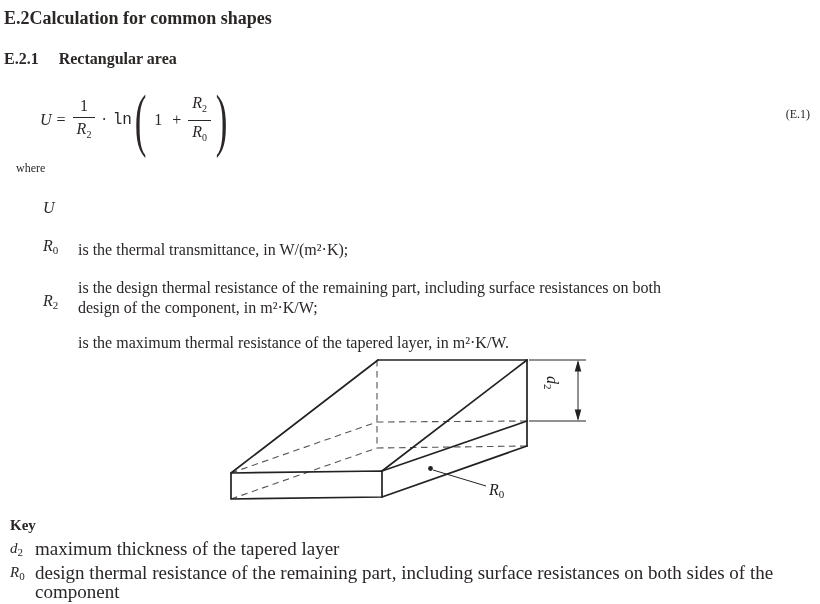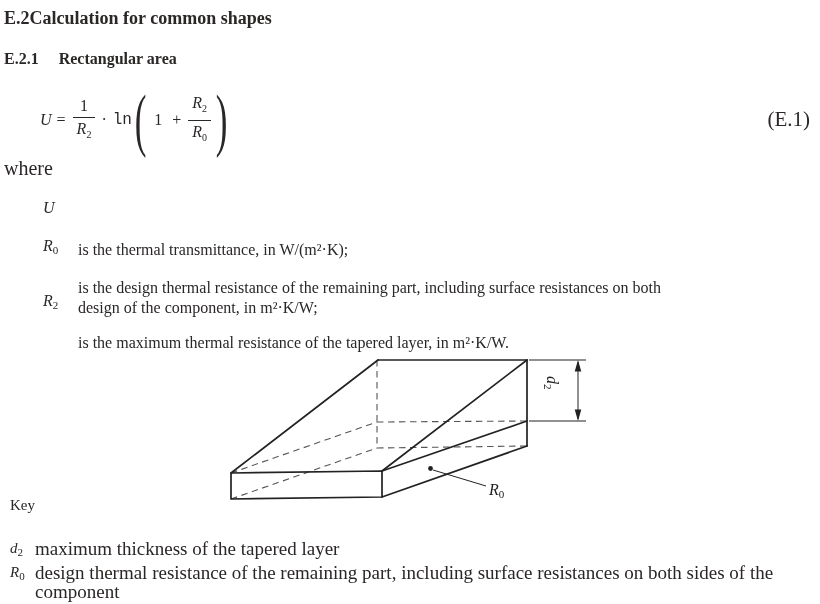--- a/index.html
+++ b/index.html
@@ -33,37 +33,37 @@
   .frac .den { padding: 1px 4px 0 4px; border-top: 1.3px solid #2a2726; }
   .fsub { font-size: 10px; font-style: normal; vertical-align: -4px; }
   .bigparen {
     display: inline-block;
     font-size: 70px; line-height: 58px; font-weight: 400;
     transform: scaleX(0.5);
     margin: 0 -3px;
     color: #2a2726;
   }
   .func { padding-left: 2px; font-family: Liberation Mono, monospace; }
-  .eq-number { top: 107px; right: 10px; font-size: 21px; }
+  .eq-number { top: 107px; right: 10px; font-size: 12px; }
 
   
-  .where { top: 158px; left: 4px; font-size: 20px; line-height: 20px; }
+  .where { top: 158px; left: 16px; font-size: 12px; line-height: 20px; }
   .def-symbol { font-style: italic; font-size: 16px; line-height: 20px; left: 43px; }
   .def-text { font-size: 16px; line-height: 20px; left: 78px; margin-top: 42px; }
   .sub { font-size: 11px; font-style: normal; vertical-align: -3px; }
 
   
   .figure { top: 345px; left: 0; width: 820px; height: 165px; }
   .fig-label { font-style: italic; font-size: 16px; line-height: 20px; position: absolute; color: #222; }
   .fig-label .sub { font-size: 11px; vertical-align: -3px; }
   .label-d2 { left: 542px; top: 31px; transform: rotate(90deg); transform-origin: 10px 10px; }
   .label-r0 { left: 489px; top: 135px; }
 
   
-  .key-title { top: 496px; left: 10px; font-size: 15px; font-weight: normal; line-height: 18px; }
+  .key-title { top: 516px; left: 10px; font-size: 15px; font-weight: bold; line-height: 18px; }
   .key-symbol { font-style: italic; font-size: 15px; line-height: 19px; left: 10px; }
   .key-text { font-size: 19px; line-height: 19px; left: 35px; }
 </style>
 </head>
 <body>
 
 <div class="abs h1">
   <span class="num">E.2</span><span>Calculation for common shapes</span>
 </div>
 

